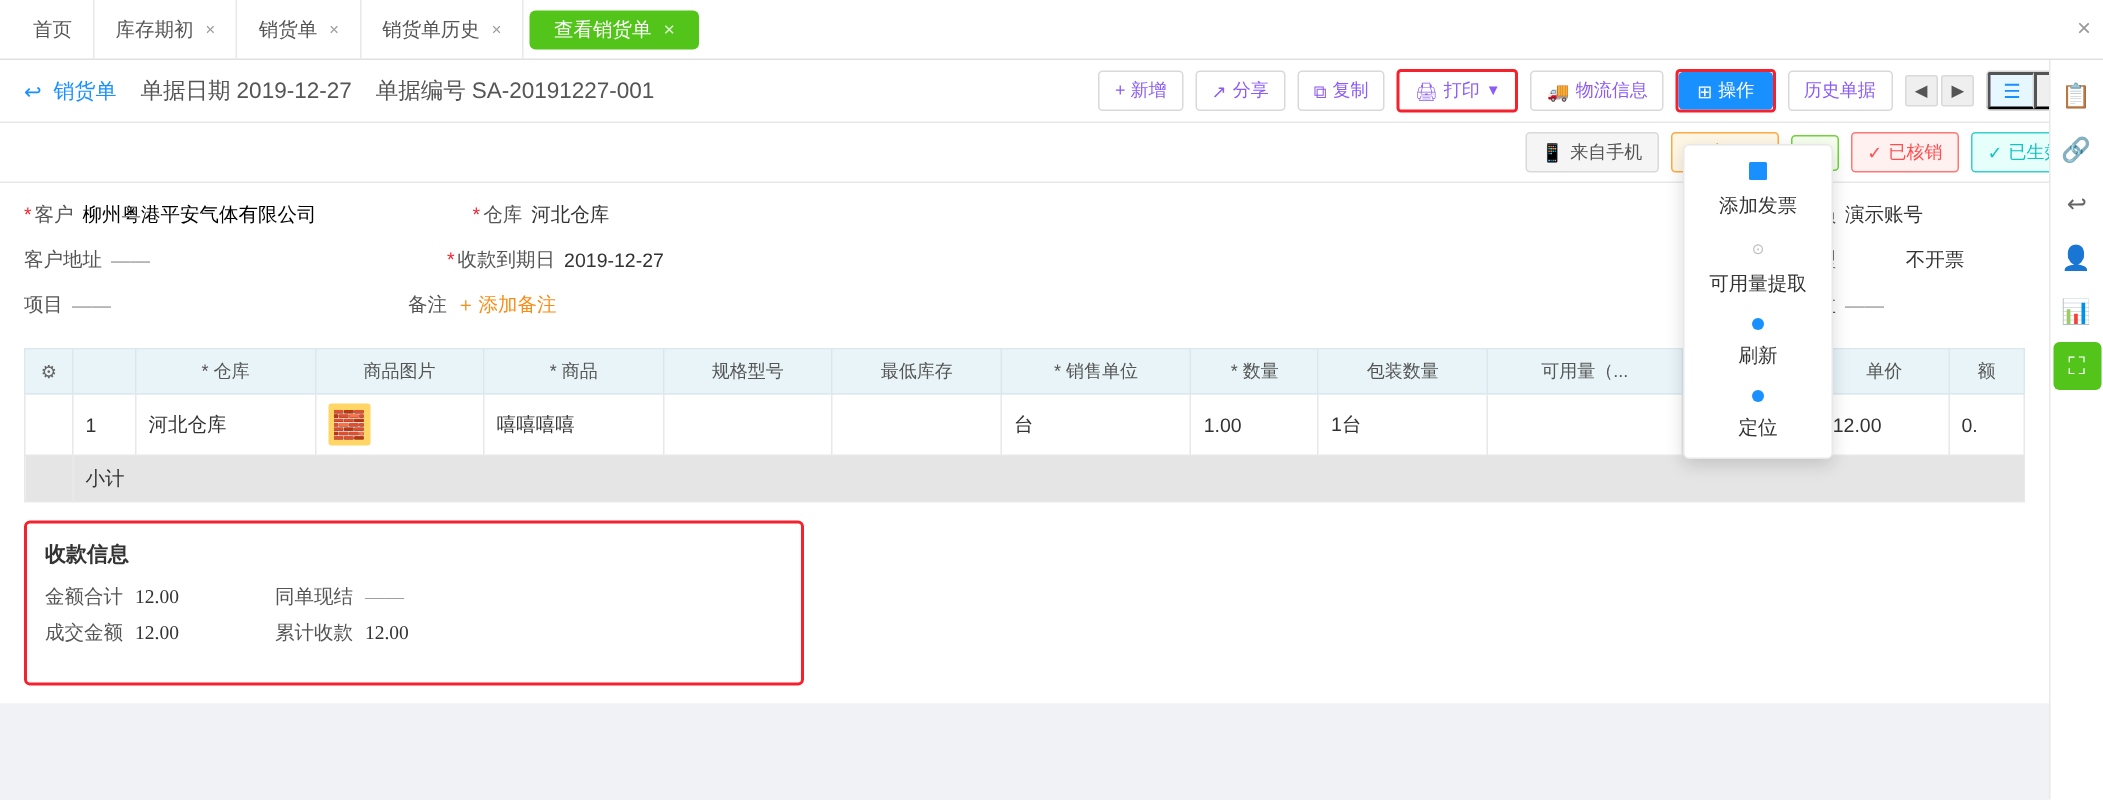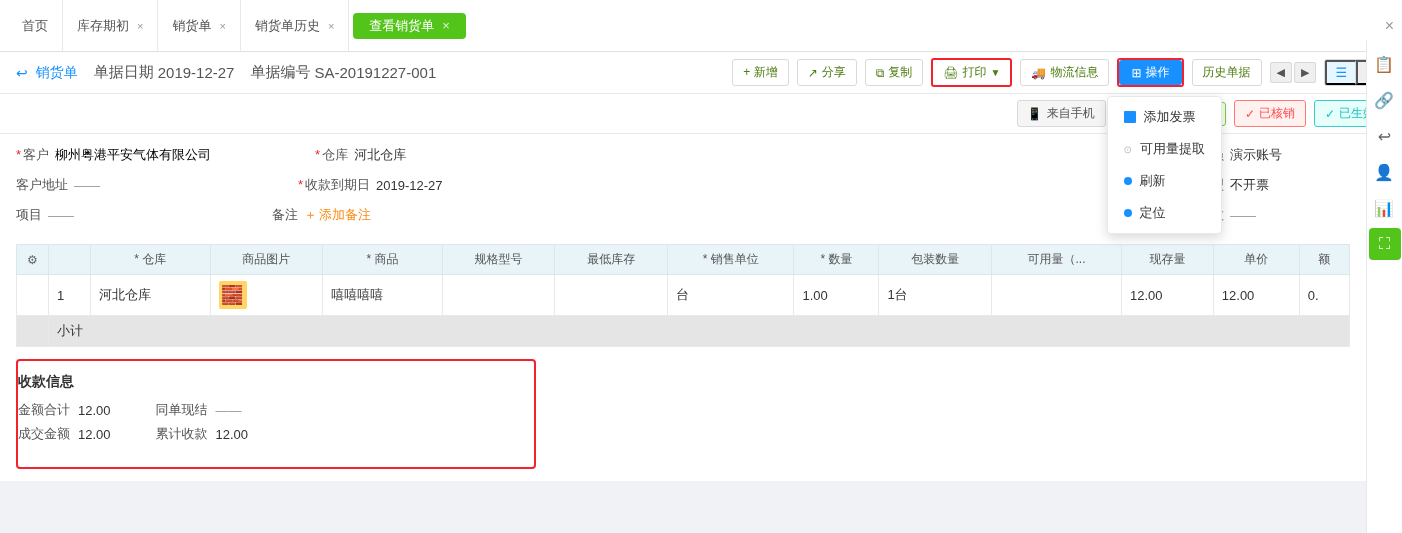--- a/index.html
+++ b/index.html
@@ -2,21 +2,21 @@
 <html><head>
   <meta charset="utf-8">
   <style>
     * { box-sizing: border-box; margin: 0; padding: 0; }
     body { font-family: 'Microsoft YaHei', Arial, sans-serif; font-size: 13px; background: #f0f2f5; color: #333; }
 
     
     .tab-bar {
       display: flex; align-items: center; background: #fff;
       border-bottom: 1px solid #e0e0e0; padding: 0 8px;
-      height: 52px;
+      height: 40px;
     }
     .tab-item {
       display: flex; align-items: center; padding: 0 14px;
       height: 100%; cursor: pointer; font-size: 13px;
       color: #555; border-right: 1px solid #e8e8e8;
       white-space: nowrap;
     }
     .tab-item .close-icon { margin-left: 8px; color: #999; font-size: 11px; cursor: pointer; }
     .tab-item-special {
       background: #52c41a; color: #fff; border-radius: 4px;
@@ -34,21 +34,21 @@
       padding: 6px 16px; border-bottom: 1px solid #e8e8e8;
       gap: 16px;
     }
     .doc-title { display: flex; align-items: center; gap: 8px; color: #1890ff; font-size: 14px; font-weight: 500; }
     .doc-meta { display: flex; align-items: center; gap: 16px; font-size: 15px; color: #555; }
     .doc-meta-item { display: flex; align-items: center; gap: 4px; }
     .doc-actions { margin-left: auto; display: flex; align-items: center; gap: 8px; }
     .action-btn {
       display: flex; align-items: center; gap: 4px;
       padding: 4px 10px; border: 1px solid #d9d9d9; border-radius: 3px;
-      background: #fff; cursor: pointer; font-size: 12px; color: #4d7c0f;
+      background: #fff; cursor: pointer; font-size: 12px; color: #8b5cf6;
       white-space: nowrap;
     }
     .action-btn-blue { background: #1890ff; color: #fff; border-color: #1890ff; padding: 4px 12px; }
     .status-btn {
       display: flex; align-items: center; gap: 4px;
       padding: 4px 10px; border-radius: 3px; font-size: 12px;
       border: 1px solid; cursor: pointer; white-space: nowrap;
     }
     .status-btn-grey { background: #f5f5f5; border-color: #d9d9d9; color: #555; }
     .status-btn-orange { background: #fff7e6; border-color: #ffa940; color: #fa8c16; }
@@ -85,25 +85,25 @@
     
     .product-img {
       width: 28px; height: 28px; background: #ffd666;
       display: inline-flex; align-items: center; justify-content: center;
       border-radius: 2px; font-size: 18px;
     }
 
     
     .payment-box {
       border: 2px solid #f5222d; border-radius: 4px;
-      padding: 12px 0; margin-top: 12px;
-      display: inline-block; min-width: 520px;
+      padding: 12px 12px; margin-top: 12px;
+      display: inline-block; min-width: 520px; font-family: Liberation Serif, serif;
     }
     .payment-title { font-weight: bold; font-size: 14px; margin-bottom: 10px; }
-    .payment-row { display: flex; gap: 45px; margin-bottom: 6px; align-items: center; }
+    .payment-row { display: flex; gap: 64px; margin-bottom: 6px; align-items: center; }
     .payment-item { display: flex; align-items: center; gap: 8px; font-size: 13px; }
     .payment-key { color: #555; }
     .payment-val { color: #333; font-weight: 500; }
     .payment-val-dash { color: #999; }
     .payment-val-red { color: #f5222d; }
     .payment-val-blue { color: #1890ff; font-size: 12px; }
 
     
     .right-sidebar {
       position: fixed; right: 0; top: 40px; bottom: 0;
@@ -123,20 +123,21 @@
       position: fixed; top: 96px; right: 180px;
       background: #fff; border: 1px solid #e8e8e8;
       border-radius: 4px; box-shadow: 0 4px 12px rgba(0,0,0,0.15);
       z-index: 100; min-width: 100px;
       padding: 4px 0;
     }
     .dropdown-item {
       display: flex; align-items: center; gap: 8px;
       padding: 7px 16px; cursor: pointer; font-size: 13px; color: #333;
       white-space: nowrap;
+      flex-direction: column;
     }
     .dot-blue { width: 8px; height: 8px; border-radius: 50%; background: #1890ff; flex-shrink: 0; }
     .dot-cyan { width: 8px; height: 8px; border-radius: 50%; background: #13c2c2; flex-shrink: 0; }
     .square-icon { width: 12px; height: 12px; background: #1890ff; border-radius: 1px; flex-shrink: 0; }
 
     
     .red-highlight {
       border: 2px solid #f5222d; border-radius: 3px;
       display: inline-flex; align-items: center;
     }
@@ -288,21 +289,21 @@
   
   <div class="form-row">
     <div class="form-field">
       <span class="field-label">客户地址</span>
       <span class="field-value field-value-dash">——</span>
     </div>
     <div class="form-field" style="margin-left: 80px;">
       <span class="field-label required">收款到期日</span>
       <span class="field-value">2019-12-27</span>
     </div>
-    <div class="form-field" style="margin-left: auto;">
+    <div class="form-field" style="margin-left: auto; text-align: center;">
       <span class="field-label required">票据类型</span>
       <span class="field-value">不开票</span>
     </div>
   </div>
 
   
   <div class="form-row">
     <div class="form-field">
       <span class="field-label">项目</span>
       <span class="field-value field-value-dash">——</span>

